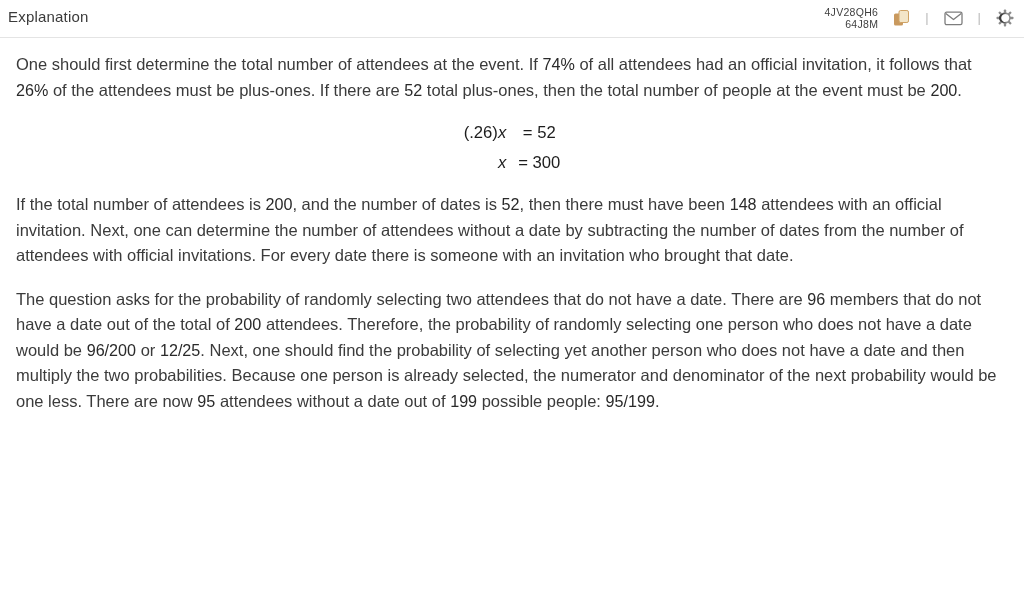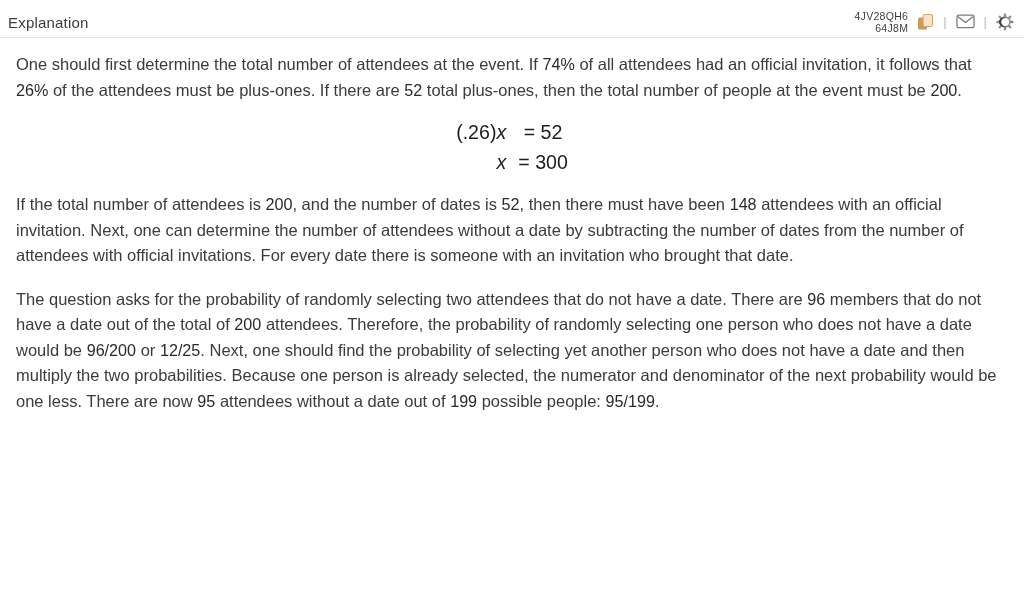--- a/index.html
+++ b/index.html
@@ -11,34 +11,34 @@
     overflow: hidden;
     font-family: "Liberation Sans", sans-serif;
     color: #3b3b3b;
   }
   .header {
     height: 38px;
     box-sizing: border-box;
     border-bottom: 1px solid #e4e4e4;
     display: flex;
     justify-content: space-between;
-    align-items: center;
+    align-items: flex-start;
     padding: 6px 10px 0 8px;
   }
   .page-title {
     font-size: 15px;
     font-weight: 500;
     color: #3b3b3b;
     letter-spacing: 0.2px;
     padding-top: 2px;
   }
   .header-right {
     display: flex;
     align-items: center;
-    gap: 9px;
+    gap: 15px;
   }
   .codes {
     text-align: right;
     font-size: 10.5px;
     line-height: 12px;
     color: #3f3f3f;
     letter-spacing: 0.3px;
   }
   .icon-btn {
     display: inline-flex;
@@ -67,21 +67,21 @@
     font-family: Liberation Sans, sans-serif;
     color: #2a2a2a;
     font-size: 0.98em;
   }
   .math.mi {
     font-style: italic;
   }
   .equation {
     text-align: center;
     margin: 10px 0 18px 0;
-    font-size: 20px;
+    font-size: 17px;
     line-height: 23px;
     color: #1d1d1d;
   }
   .eq-grid {
     display: inline-grid;
     grid-template-columns: auto auto;
     column-gap: 6px;
     row-gap: 7px;
   }
   .eq-lhs { text-align: right; }

